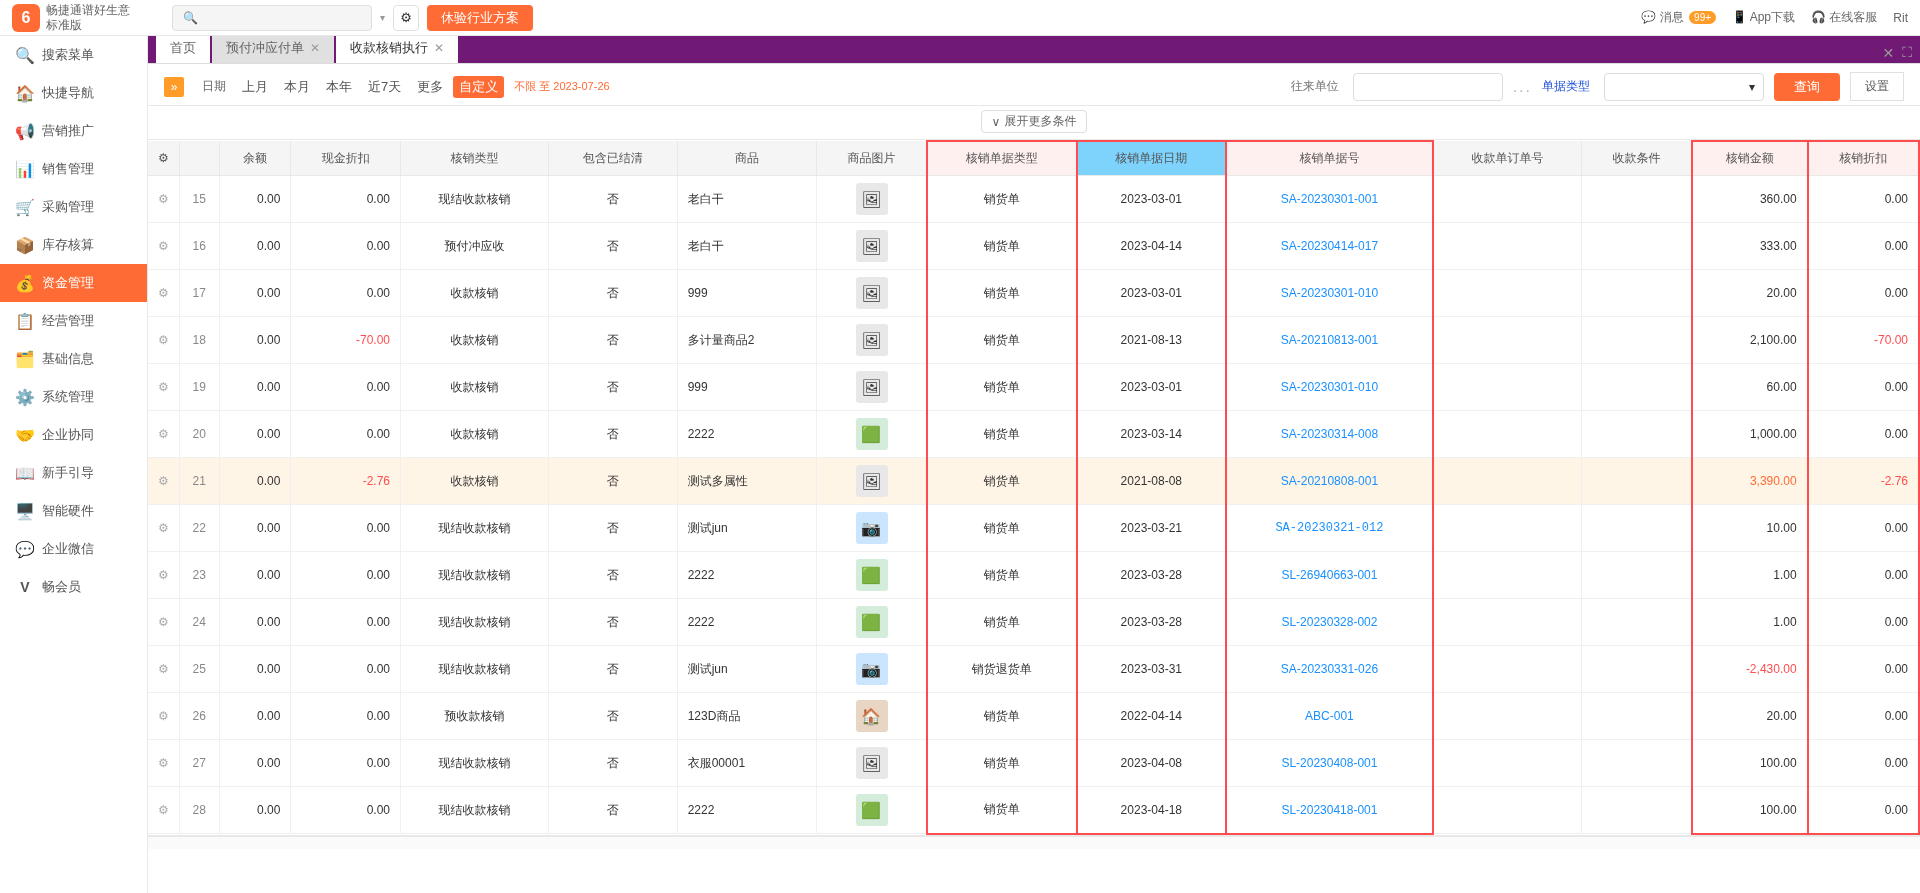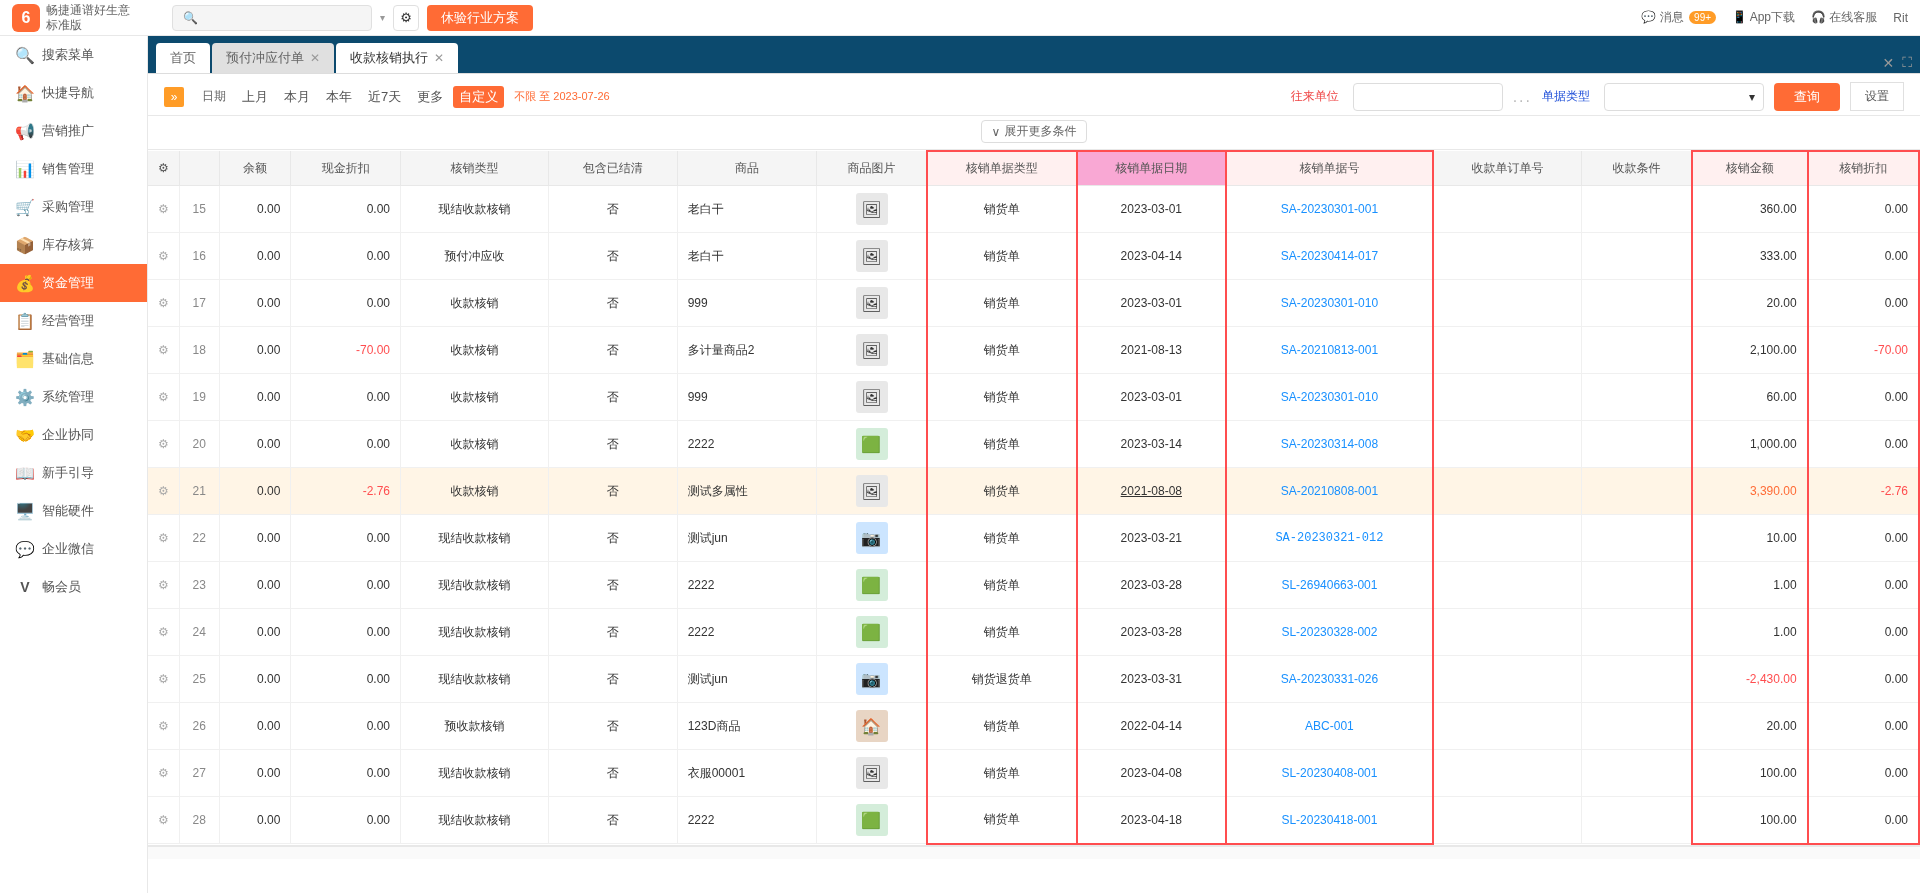--- a/index.html
+++ b/index.html
@@ -25,21 +25,21 @@
     
     .sidebar { width: 148px; background: #fff; border-right: 1px solid #e8e8e8; display: flex; flex-direction: column; }
     .sidebar-item { display: flex; align-items: center; gap: 8px; padding: 10px 16px; cursor: pointer; color: #555; font-size: 13px; }
     .sidebar-item.active { background: #ff6b35; color: white; border-radius: 0; }
     .sidebar-item .icon { width: 18px; height: 18px; display: flex; align-items: center; justify-content: center; font-size: 16px; }
 
     
     .content-area { flex: 1; display: flex; flex-direction: column; overflow: hidden; }
 
     
-    .tabs-bar { height: 38px; background: #0c4a6e; display: flex; align-items: flex-end; padding: 0 8px; border-bottom: 1px solid #ddd; }
+    .tabs-bar { height: 28px; background: #701a75; display: flex; align-items: flex-end; padding: 0 8px; border-bottom: 1px solid #ddd; }
     .tab { height: 30px; padding: 0 14px; display: flex; align-items: center; gap: 6px; font-size: 13px; cursor: pointer; border-radius: 4px 4px 0 0; background: #e0e0e0; color: #666; margin-right: 2px; }
     .tab.active { background: #fff; color: #333; }
     .tab.home { background: #fff; }
     .tab-close { font-size: 12px; color: #999; cursor: pointer; }
     .tab-actions { margin-left: auto; display: flex; align-items: center; gap: 8px; padding-bottom: 2px; }
 
     
     .page-content { flex: 1; background: #f5f5f5; overflow: hidden; display: flex; flex-direction: column; }
     .page-header { background: #fff; padding: 12px 16px 8px; border-bottom: 1px solid #e8e8e8; display: flex; align-items: center; justify-content: space-between; }
     .page-title { font-size: 16px; font-weight: bold; color: #333; }
@@ -207,21 +207,21 @@
           <span class="date-btn">本月</span>
           <span class="date-btn">本年</span>
           <span class="date-btn">近7天</span>
           <span class="date-btn">更多</span>
           <span class="date-btn custom">自定义</span>
         </div>
         <div style="display:flex;flex-direction:column;gap:2px;">
           <span style="color:#ff6b35;font-size:11px;">不限 至 2023-07-26</span>
         </div>
         <div style="flex:1;"></div>
-        <span style="font-size:12px;color:#ef4444;margin-right:4px;">往来单位</span>
+        <span style="font-size:12px;color:#737373;margin-right:4px;">往来单位</span>
         <input type="text" class="filter-input" style="width: 150px;">
         <span style="color:#bbb;letter-spacing:2px;font-size:16px;">...</span>
         <span style="font-size:12px;color:#1d4ed8;margin-right:4px;">单据类型</span>
         <div style="border:1px solid #ddd;border-radius:4px;padding:4px 8px;font-size:12px;width:160px;height:28px;display:flex;align-items:center;justify-content:space-between;background:#fff;cursor:pointer;">
           <span></span>
           <span>▾</span>
         </div>
         <button class="query-btn">查询</button>
         <button class="settings-btn">设置</button>
       </div>
@@ -239,21 +239,21 @@
             <tr>
               <th style="width:30px;">⚙</th>
               <th style="width:40px;"></th>
               <th>余额</th>
               <th>现金折扣</th>
               <th>核销类型</th>
               <th>包含已结清</th>
               <th>商品</th>
               <th>商品图片</th>
               <th style="border-left:2px solid #ff4d4f;border-right:2px solid #ff4d4f;border-top:2px solid #ff4d4f;background:#fff0f0;">核销单据类型</th>
-              <th style="border-left:2px solid #ff4d4f;border-right:2px solid #ff4d4f;border-top:2px solid #ff4d4f;background:#f9a8d4;">核销单据日期</th>
+              <th style="border-left:2px solid #ff4d4f;border-right:2px solid #ff4d4f;border-top:2px solid #ff4d4f;background:#7dd3fc;">核销单据日期</th>
               <th style="border-left:2px solid #ff4d4f;border-right:2px solid #ff4d4f;border-top:2px solid #ff4d4f;background:#fff0f0;">核销单据号</th>
               <th>收款单订单号</th>
               <th>收款条件</th>
               <th style="border-left:2px solid #ff4d4f;border-right:2px solid #ff4d4f;border-top:2px solid #ff4d4f;background:#fff0f0;">核销金额</th>
               <th style="border-left:2px solid #ff4d4f;border-right:2px solid #ff4d4f;border-top:2px solid #ff4d4f;background:#fff0f0;">核销折扣</th>
             </tr>
           </thead>
           <tbody id="table-body">
           <tr>
     <td style="text-align:center;"><span style="color:#aaa;cursor:pointer;">⚙</span></td>
@@ -360,21 +360,21 @@
               <tr class="highlighted">
     <td style="text-align:center;"><span style="color:#aaa;cursor:pointer;">⚙</span></td>
     <td style="color:#888;">21</td>
     <td class="num-col">0.00</td>
     <td class="num-col red-text">-2.76</td>
     <td>收款核销</td>
     <td>否</td>
     <td style="text-align:left;">测试多属性</td>
     <td style="text-align:center;"><div class="img-placeholder gray">🖼</div></td>
     <td style="border-left:2px solid #ff4d4f;border-right:2px solid #ff4d4f;">销货单</td>
-    <td style="border-left:2px solid #ff4d4f;border-right:2px solid #ff4d4f;text-decoration:underline;">2021-08-08</td>
+    <td style="border-left:2px solid #ff4d4f;border-right:2px solid #ff4d4f;">2021-08-08</td>
     <td style="border-left:2px solid #ff4d4f;border-right:2px solid #ff4d4f;"><a class="link-text">SA-20210808-001</a></td>
     <td></td>
     <td></td>
     <td class="num-col orange-text" style="border-left:2px solid #ff4d4f;border-right:2px solid #ff4d4f;">3,390.00</td>
     <td class="num-col red-text" style="border-left:2px solid #ff4d4f;border-right:2px solid #ff4d4f;">-2.76</td>
   </tr>
               <tr>
     <td style="text-align:center;"><span style="color:#aaa;cursor:pointer;">⚙</span></td>
     <td style="color:#888;">22</td>
     <td class="num-col">0.00</td>

